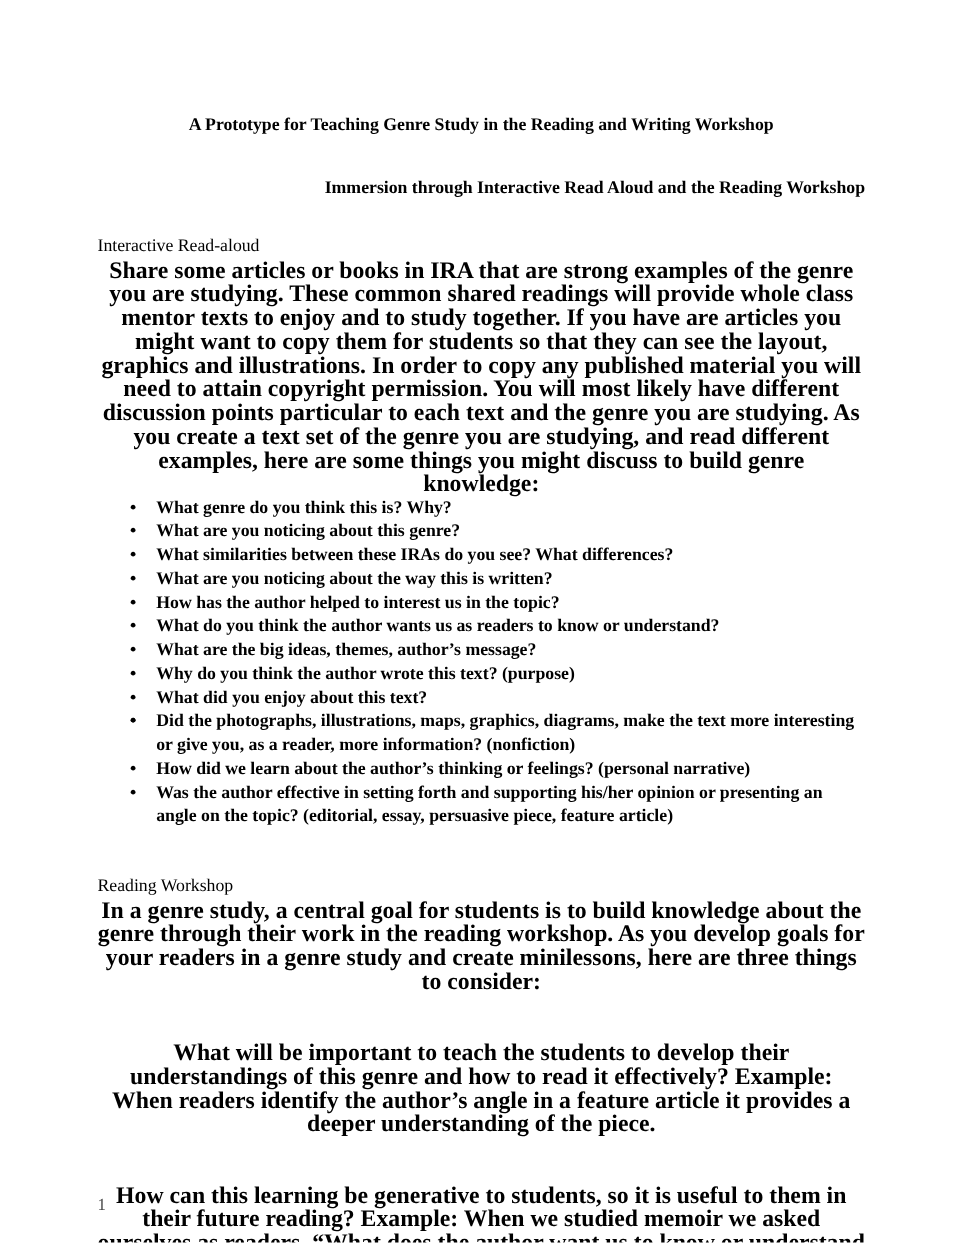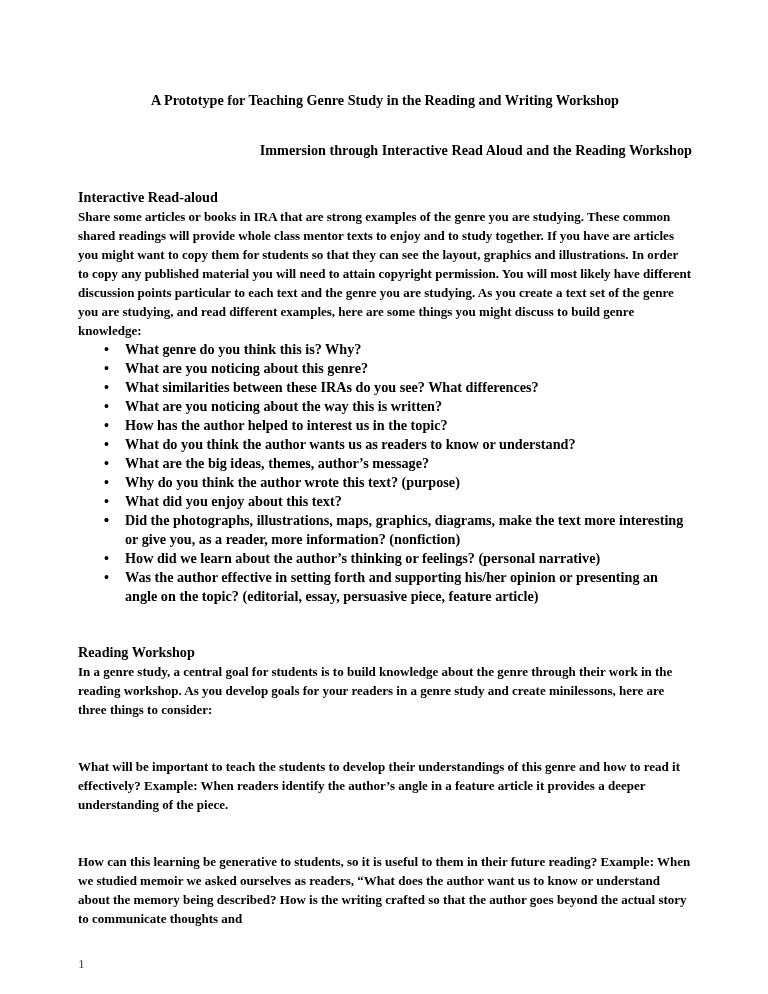--- a/index.html
+++ b/index.html
@@ -43,40 +43,40 @@
     text-align: right;
     font-weight: bold;
     font-size: 14.2px;
     line-height: 19px;
     margin: 0;
     padding-top: 31px;
   }
 
   
   .section-heading {
-    font-weight: bold;
+    font-weight: normal;
     font-size: 14.2px;
     line-height: 19px;
     margin: 0;
   }
   .section-heading.underlined {
     text-decoration: underline;
     display: inline-block;
   }
   .heading-wrap {
     line-height: 19px;
   }
 
   
   .body-para {
     font-weight: bold;
-    font-size: 13px;
-    line-height: 19px;
-    margin: 0;
-    text-align: left;
+    font-size: 19px;
+    line-height: 19px;
+    margin: 0;
+    text-align: center;
   }
 
   
   .gap-read-aloud { height: 27px; }
   .gap-after-bullets { height: 36px; }
   .gap-after-rw { height: 38px; }
   .gap-after-lr { height: 38px; }
 
   
   ul.bullets {

